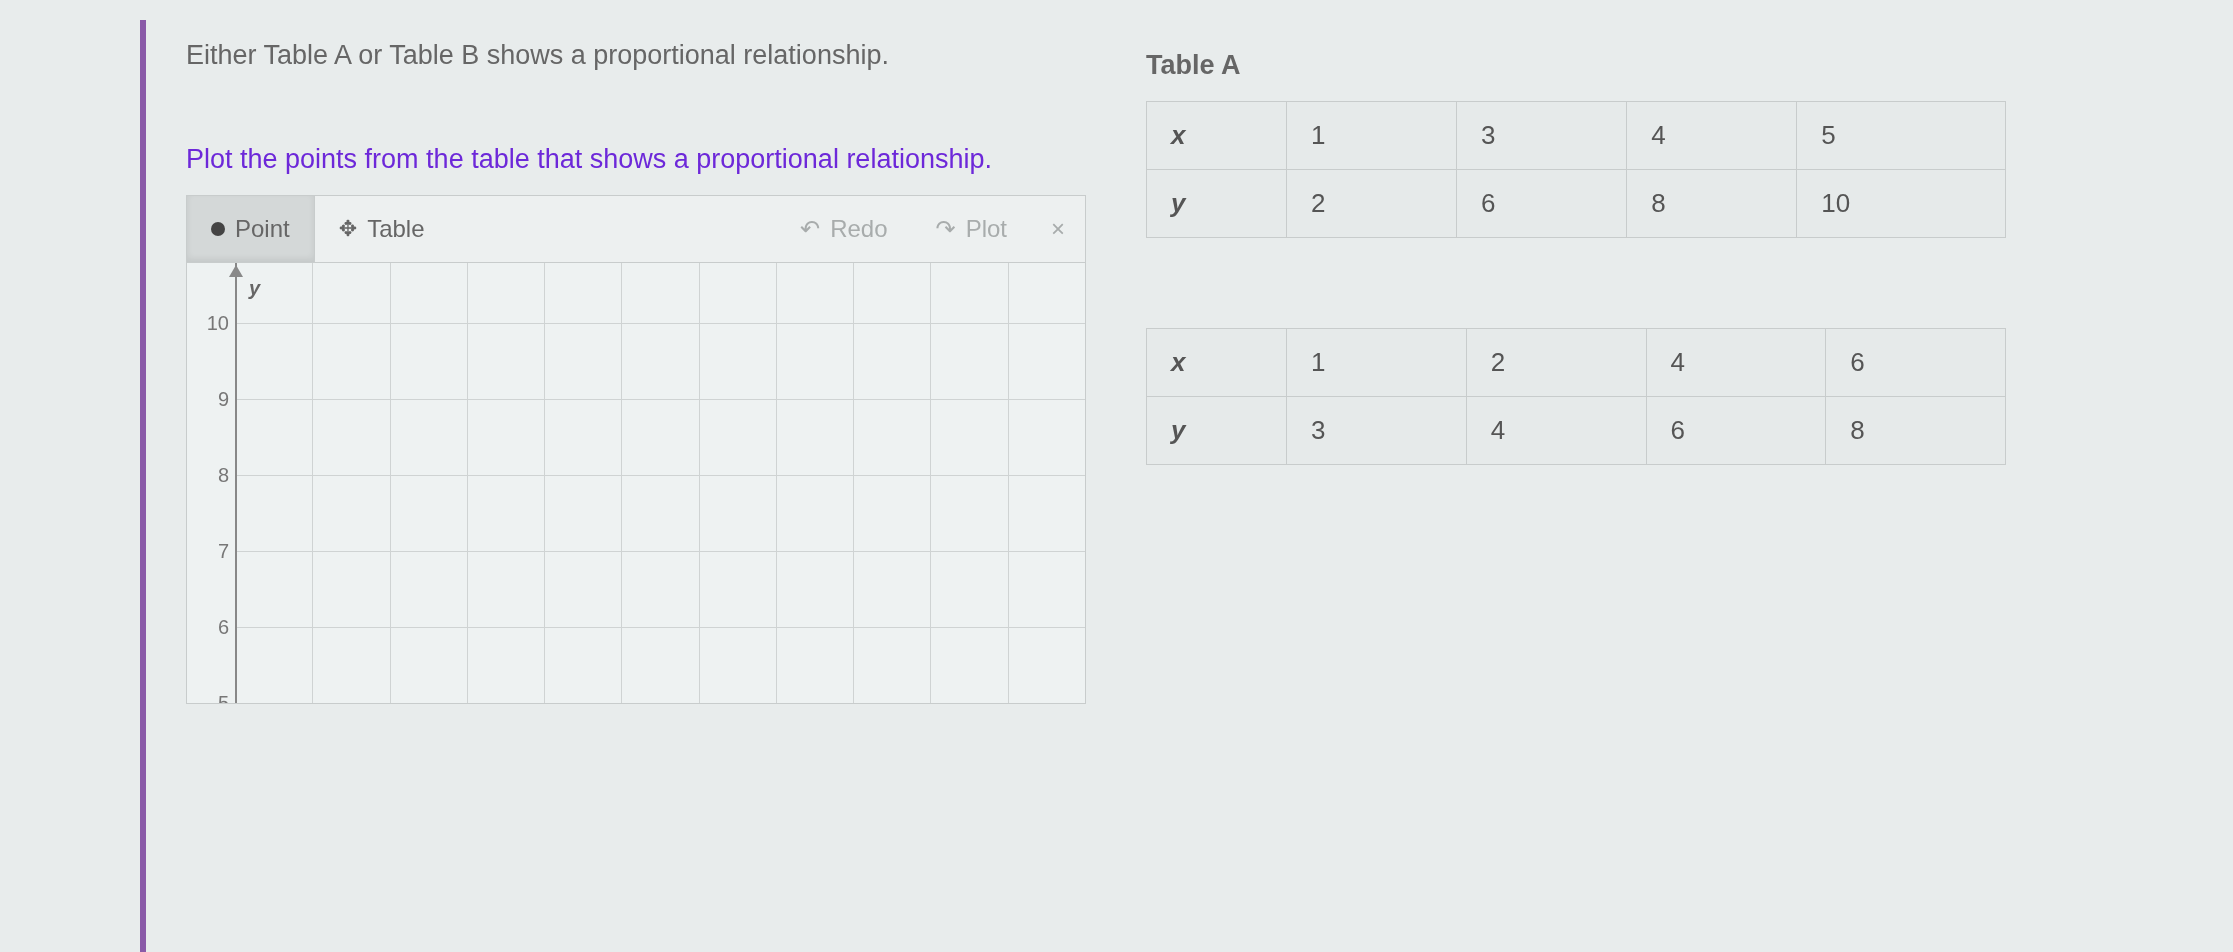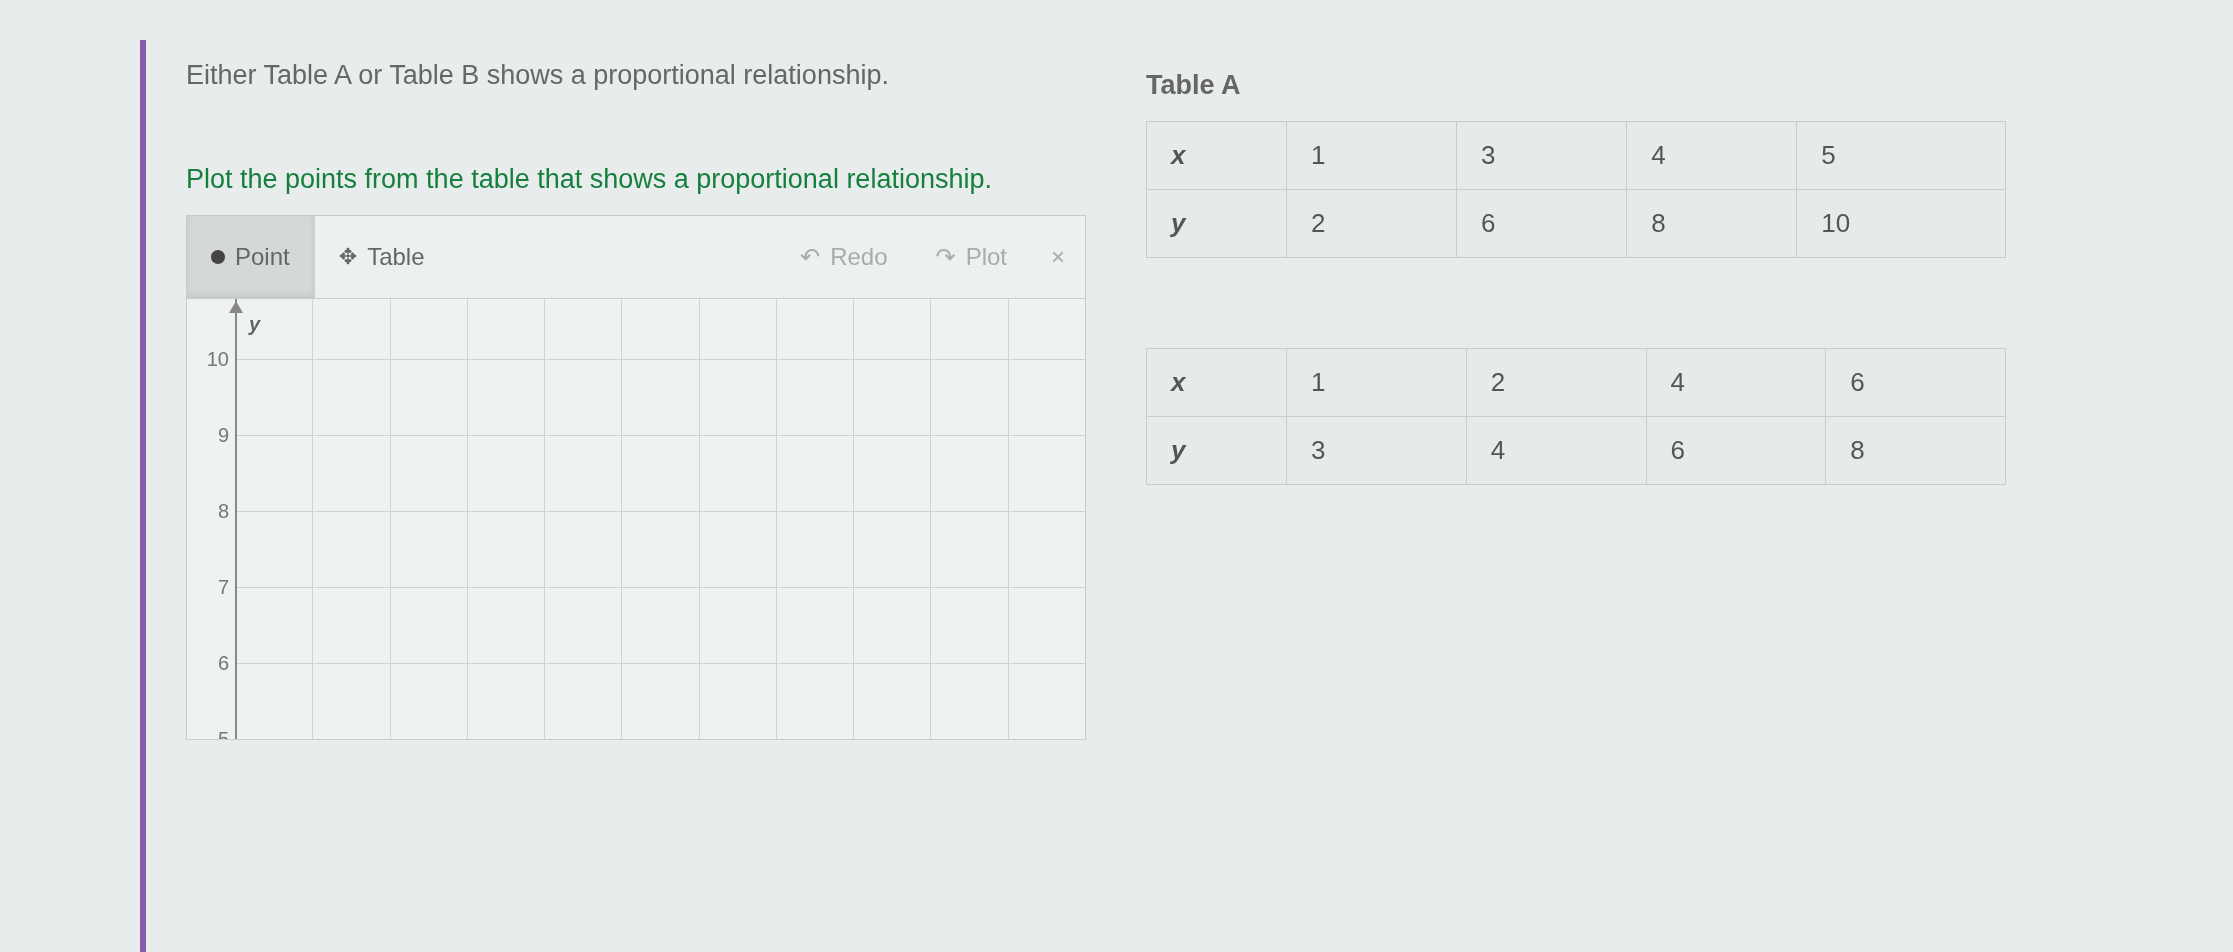--- a/index.html
+++ b/index.html
@@ -9,21 +9,21 @@
     }
     body {
       font-family: Arial, Helvetica, sans-serif;
       background: #e8ecec;
       color: #555;
       overflow: hidden;
     }
     .page-wrapper {
       display: flex;
       padding-left: 140px;
-      padding-top: 40px;
+      padding-top: 20px;
       gap: 40px;
       min-height: 100vh;
     }
     .accent-bar {
       width: 6px;
       background: #8a5aa8;
       align-self: stretch;
       flex-shrink: 0;
       min-height: 640px;
     }
@@ -41,30 +41,30 @@
       flex: 1;
       padding-right: 40px;
     }
     .intro {
       font-size: 27px;
       color: #666;
       margin-bottom: 70px;
     }
     .instruction {
       font-size: 27px;
-      color: #15803d;
+      color: #6d28d9;
       line-height: 1.35;
       margin-bottom: 18px;
     }
     .toolbar {
       display: flex;
       align-items: center;
       background: #edf0f0;
       border: 1px solid #c8cccc;
-      height: 84px;
+      height: 68px;
       width: 900px;
     }
     .toolbar-btn {
       display: flex;
       align-items: center;
       gap: 10px;
       padding: 0 24px;
       height: 100%;
       font-size: 24px;
       color: #666;

